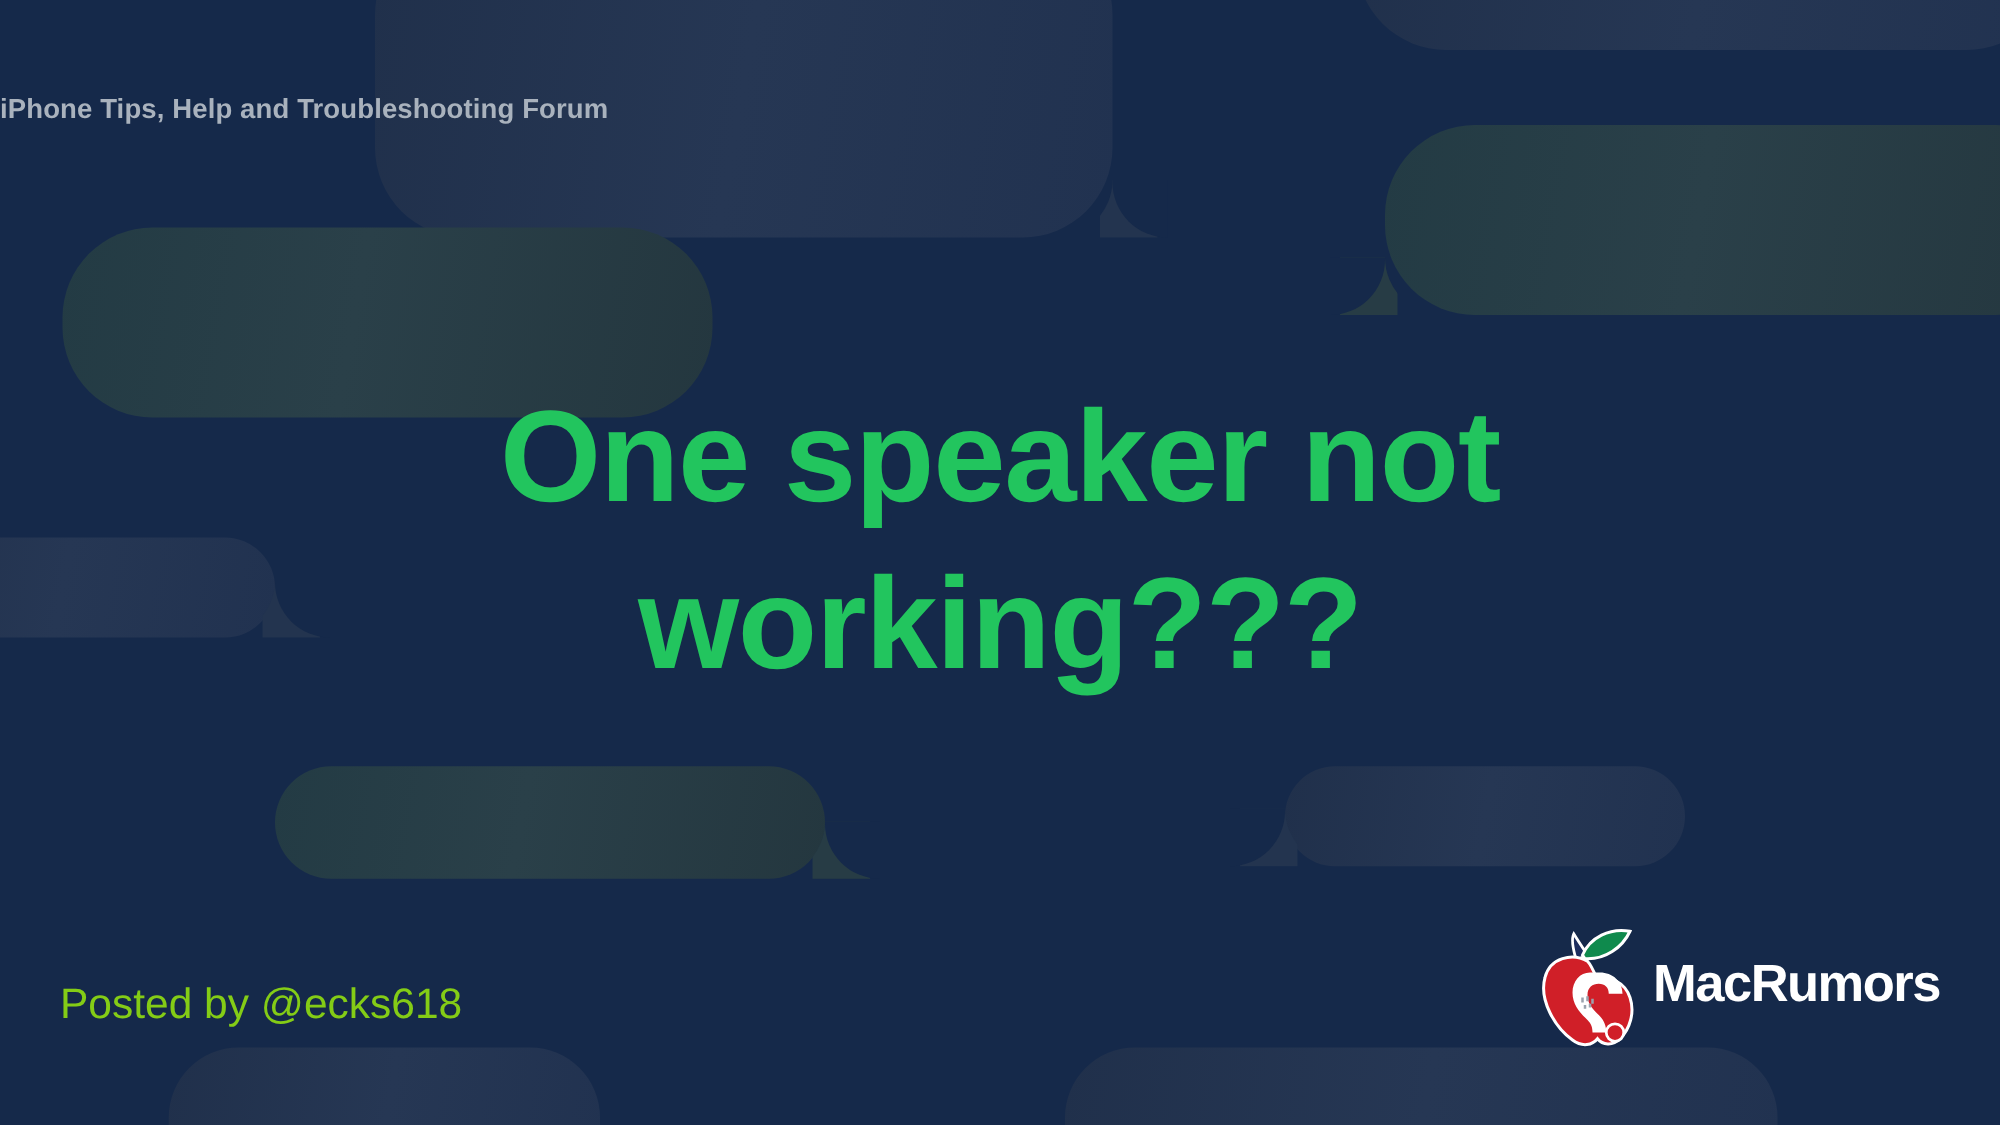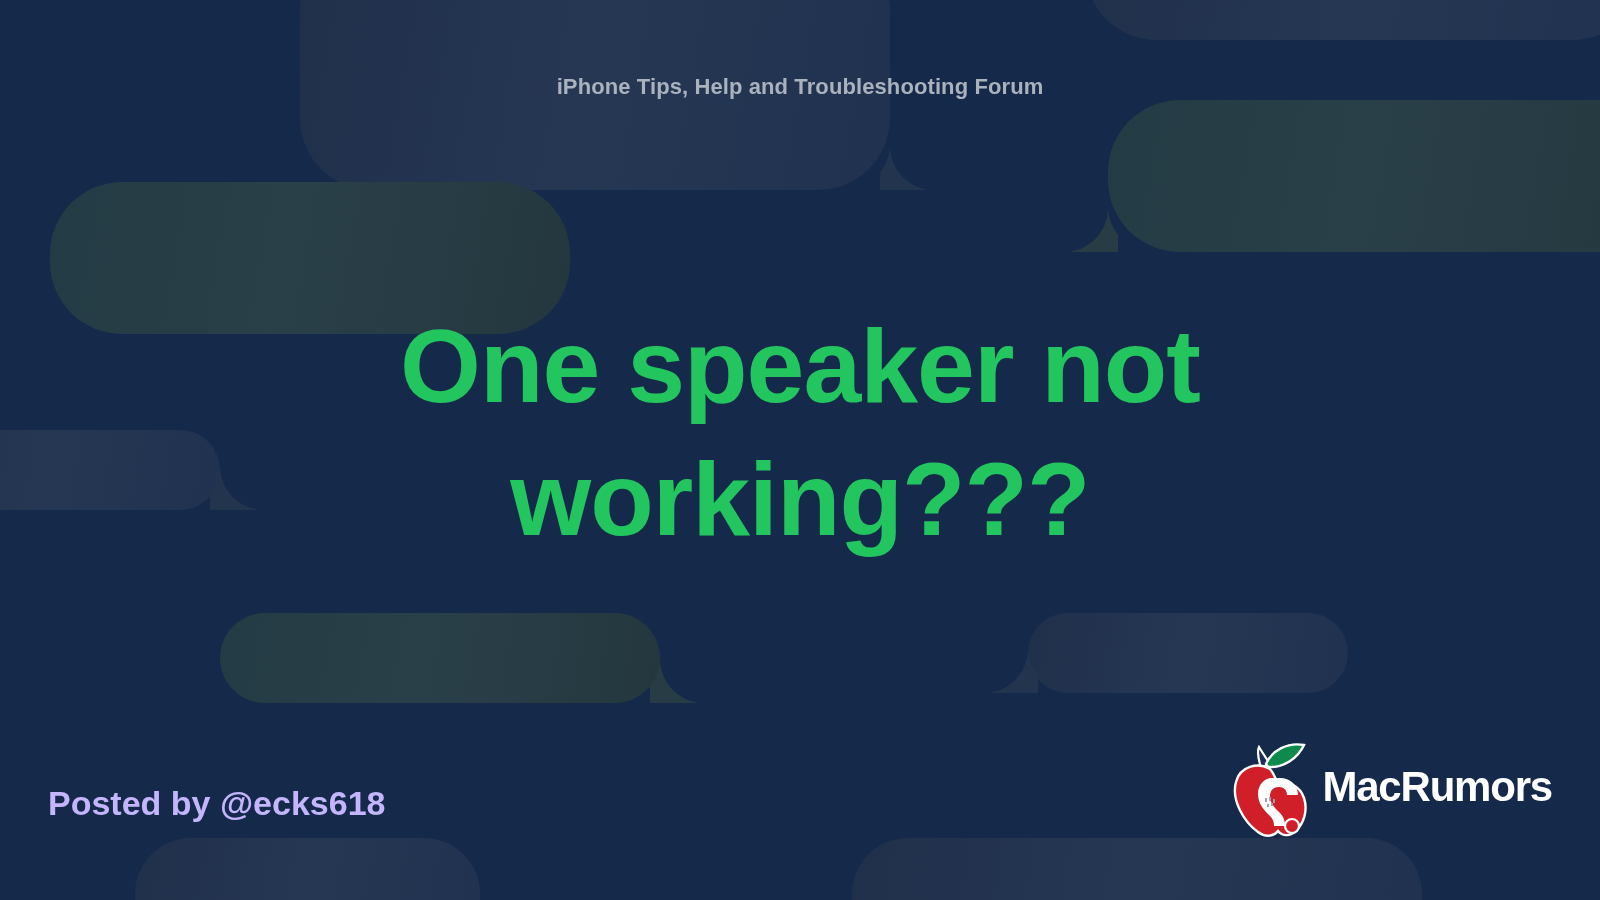--- a/index.html
+++ b/index.html
@@ -62,43 +62,42 @@
 
   
   .content {
     position:relative;
     z-index:5;
     width:100%; height:100%;
   }
   .eyebrow {
     position:absolute;
     top:74px; left:0; right:0;
-    text-align:center;
     color:#a9b2bd;
     font-size:22px;
     font-weight:bold;
     letter-spacing:0.1px;
   }
   .headline {
     position:absolute;
     top:300px;
     left:120px; right:120px;
     text-align:center;
     color:#22c55e;
     font-size:104px;
     font-weight:bold;
     line-height:1.28;
     letter-spacing:-1px;
   }
   .byline {
     position:absolute;
     left:48px; bottom:77px;
-    color:#c4b5fd;
+    color:#84cc16;
     font-size:34px;
-    font-weight:bold;
+    font-weight:normal;
   }
   .brand {
     position:absolute;
     right:48px; bottom:58px;
     display:flex;
     align-items:center;
     gap:10px;
   }
   .brand-mark { width:84px; height:104px; display:block; }
   .brand-word {

